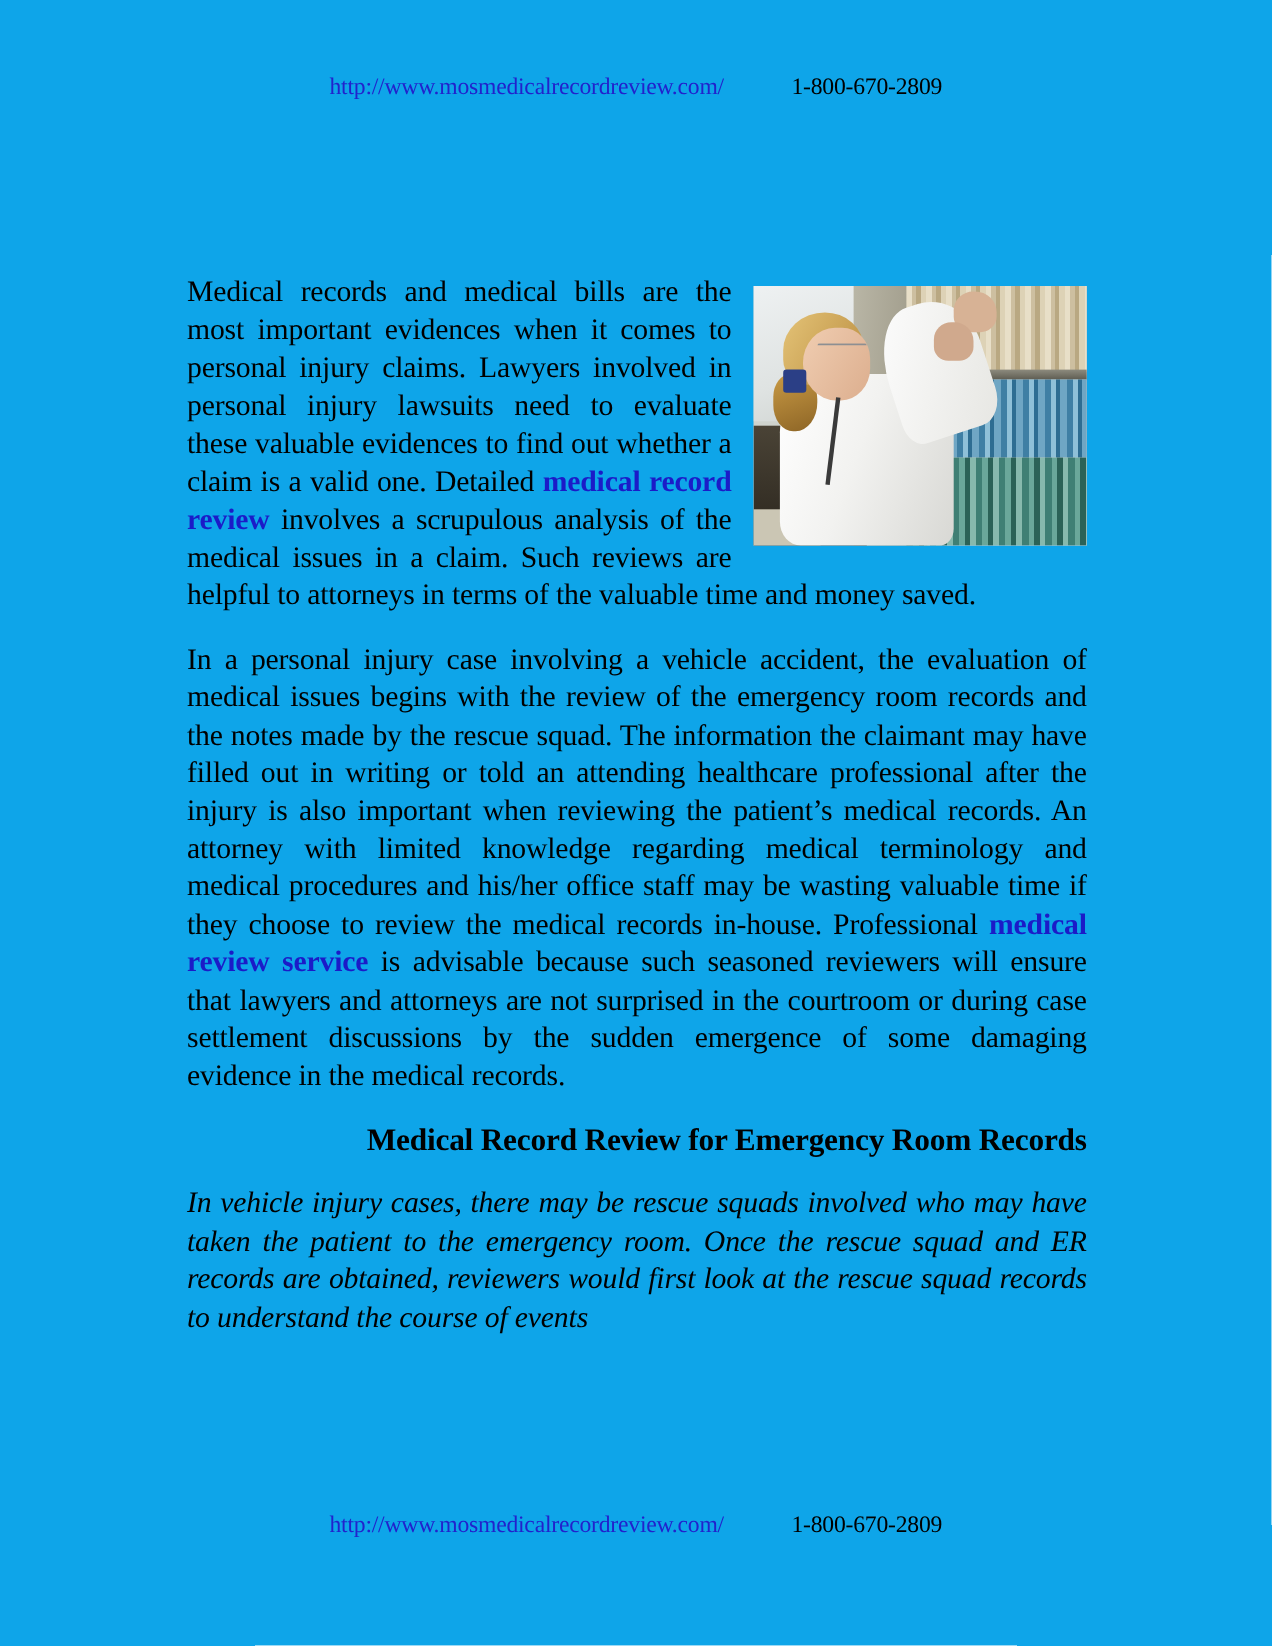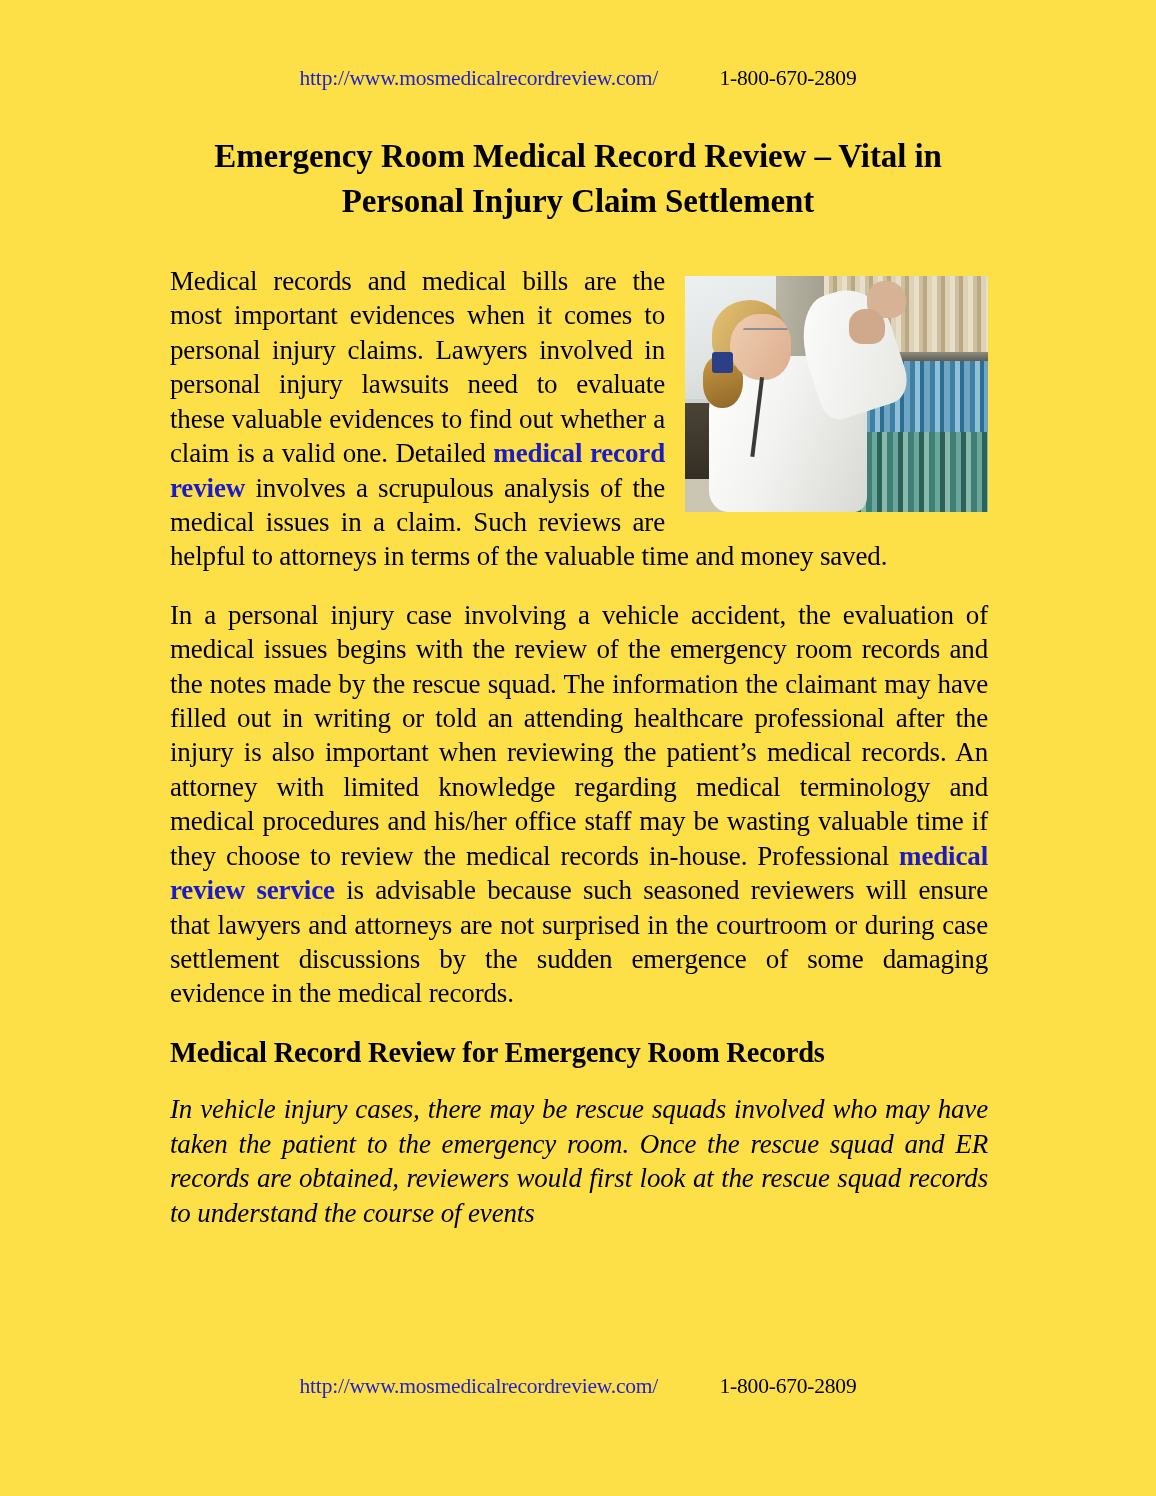--- a/index.html
+++ b/index.html
@@ -9,21 +9,21 @@
     background: #ffffff;
   }
   body {
     font-family: "Liberation Serif", "DejaVu Serif", serif;
     color: #000000;
   }
   .page {
     position: relative;
     width: 1156px;
     height: 1496px;
-    background: #fde047;
+    background: #0ea5e9;
     overflow: hidden;
     box-sizing: border-box;
   }
 
   
   .running-head {
     position: absolute;
     left: 170px;
     width: 816px;
     font-size: 21.5px;
@@ -64,21 +64,21 @@
 
   
   .body-area {
     position: absolute;
     left: 170px;
     top: 248px;
     width: 818px;
   }
 
   p.body-text {
-    margin: 16px 0 24px 0;
+    margin: 0 0 24px 0;
     font-size: 27px;
     line-height: 1.275;
     text-align: justify;
     text-justify: inter-word;
     letter-spacing: -0.15px;
   }
   p.body-text:last-child { margin-bottom: 0; font-style: italic; }
 
   a.inline-link {
     color: #1b1bc8;
@@ -191,37 +191,36 @@
     border-left: 4px solid #3a3a3a;
     transform: rotate(7deg);
   }
 
   
   h2.section-heading {
     margin: 0 0 22px 0;
     font-size: 28.5px;
     font-weight: bold;
     line-height: 1.25;
-    text-align: left;
+    text-align: right;
     letter-spacing: -0.2px;
   }
 </style>
 </head>
 <body>
 
 <div class="page">
 
   <div class="running-head header">
     <span class="rh-inner">
       <a class="site-url" href="#">http://www.mosmedicalrecordreview.com/</a>
       <span class="phone">1-800-670-2809</span>
     </span>
   </div>
 
-  <h1 class="doc-title">Emergency Room Medical Record Review – Vital in Personal Injury Claim Settlement</h1>
 
   <div class="body-area">
 
     <p class="body-text">
       <span class="photo">
         <span class="sky"></span>
         <span class="wall"></span>
         <span class="shelf-top"></span>
         <span class="shelf-rail"></span>
         <span class="shelf-mid"></span>

